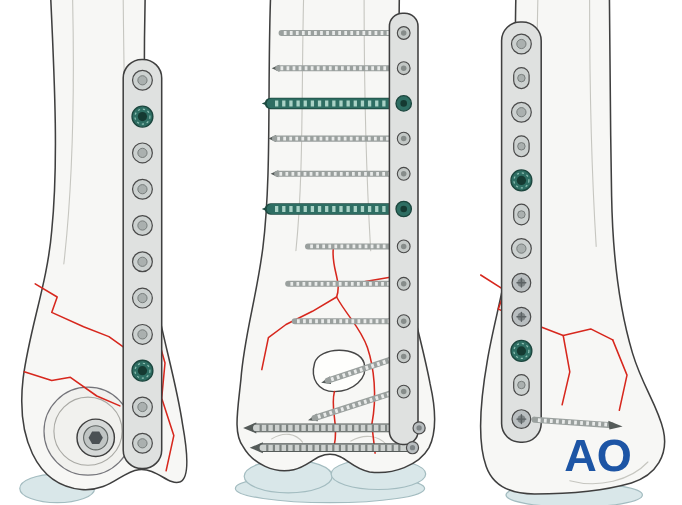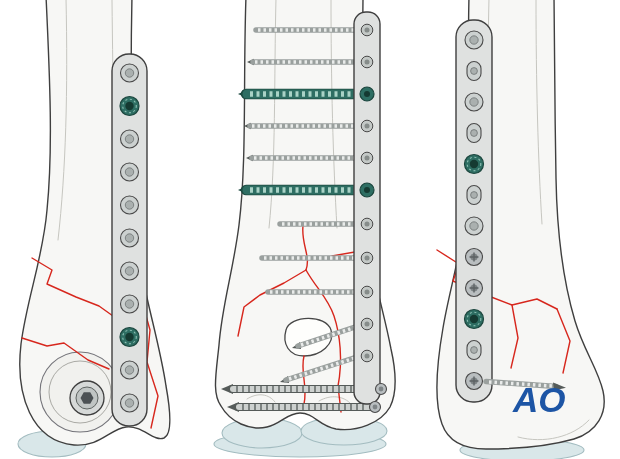--- a/index.html
+++ b/index.html
@@ -1,20 +1,20 @@
 <!DOCTYPE html>
 <html style="--background: #ffffff; --bone-fill: #f7f7f5; --bone-outline: #3f3f3f; --bone-inner-line: #c6c6c0; --plate-fill: #dfe1e0; --hole-fill: #ccd1d0; --screw-gray: #9aa09e; --locking-screw-green: #2e6e63; --fracture-red: #d7271d; --cartilage-blue: #d9e7e9; --logo-blue: #1d55a5;"><head>
 <meta charset="utf-8">
 <style>
   html,body{margin:0;padding:0;background:#fff;}
   body{width:620px;height:459px;overflow:hidden;font-family:"Liberation Sans",sans-serif;}
   .stage{position:relative;width:620px;height:459px;background:var(--background,#ffffff);}
   .stage svg{position:absolute;left:0;top:0;}
-  .logo{position:absolute;left:513px;top:382px;font-weight:700;font-size:35px;line-height:1;
-        color:var(--logo-blue,#1d55a5);letter-spacing:0px;font-family:"Liberation Sans",sans-serif;font-style:italic;}
+  .logo{position:absolute;left:513px;top:394px;font-weight:700;font-size:41px;line-height:1;
+        color:var(--logo-blue,#1d55a5);letter-spacing:0px;font-family:"Liberation Sans",sans-serif;}
   
   .bone{fill:var(--bone-fill,#f7f7f5);stroke:var(--bone-outline,#3f3f3f);stroke-width:1.4;stroke-linejoin:round;}
   .inner{fill:none;stroke:var(--bone-inner-line,#c6c6c0);stroke-width:1;stroke-linecap:round;}
   .cond{fill:#f1f1ee;stroke:#74747a;stroke-width:1.1;}
   .condI{fill:none;stroke:#a9a9a4;stroke-width:1;}
   .cart{fill:var(--cartilage-blue,#d9e7e9);stroke:#a3bcc0;stroke-width:1.1;}
   .plate{fill:var(--plate-fill,#dfe1e0);stroke:var(--bone-outline,#3f3f3f);stroke-width:1.4;}
   .holeO{fill:var(--hole-fill,#ccd1d0);stroke:#4a4a4a;stroke-width:1.1;}
   .holeI{fill:#aab0af;stroke:#6e7473;stroke-width:.8;}
   .slot{fill:var(--hole-fill,#ccd1d0);stroke:#4a4a4a;stroke-width:1.1;}

